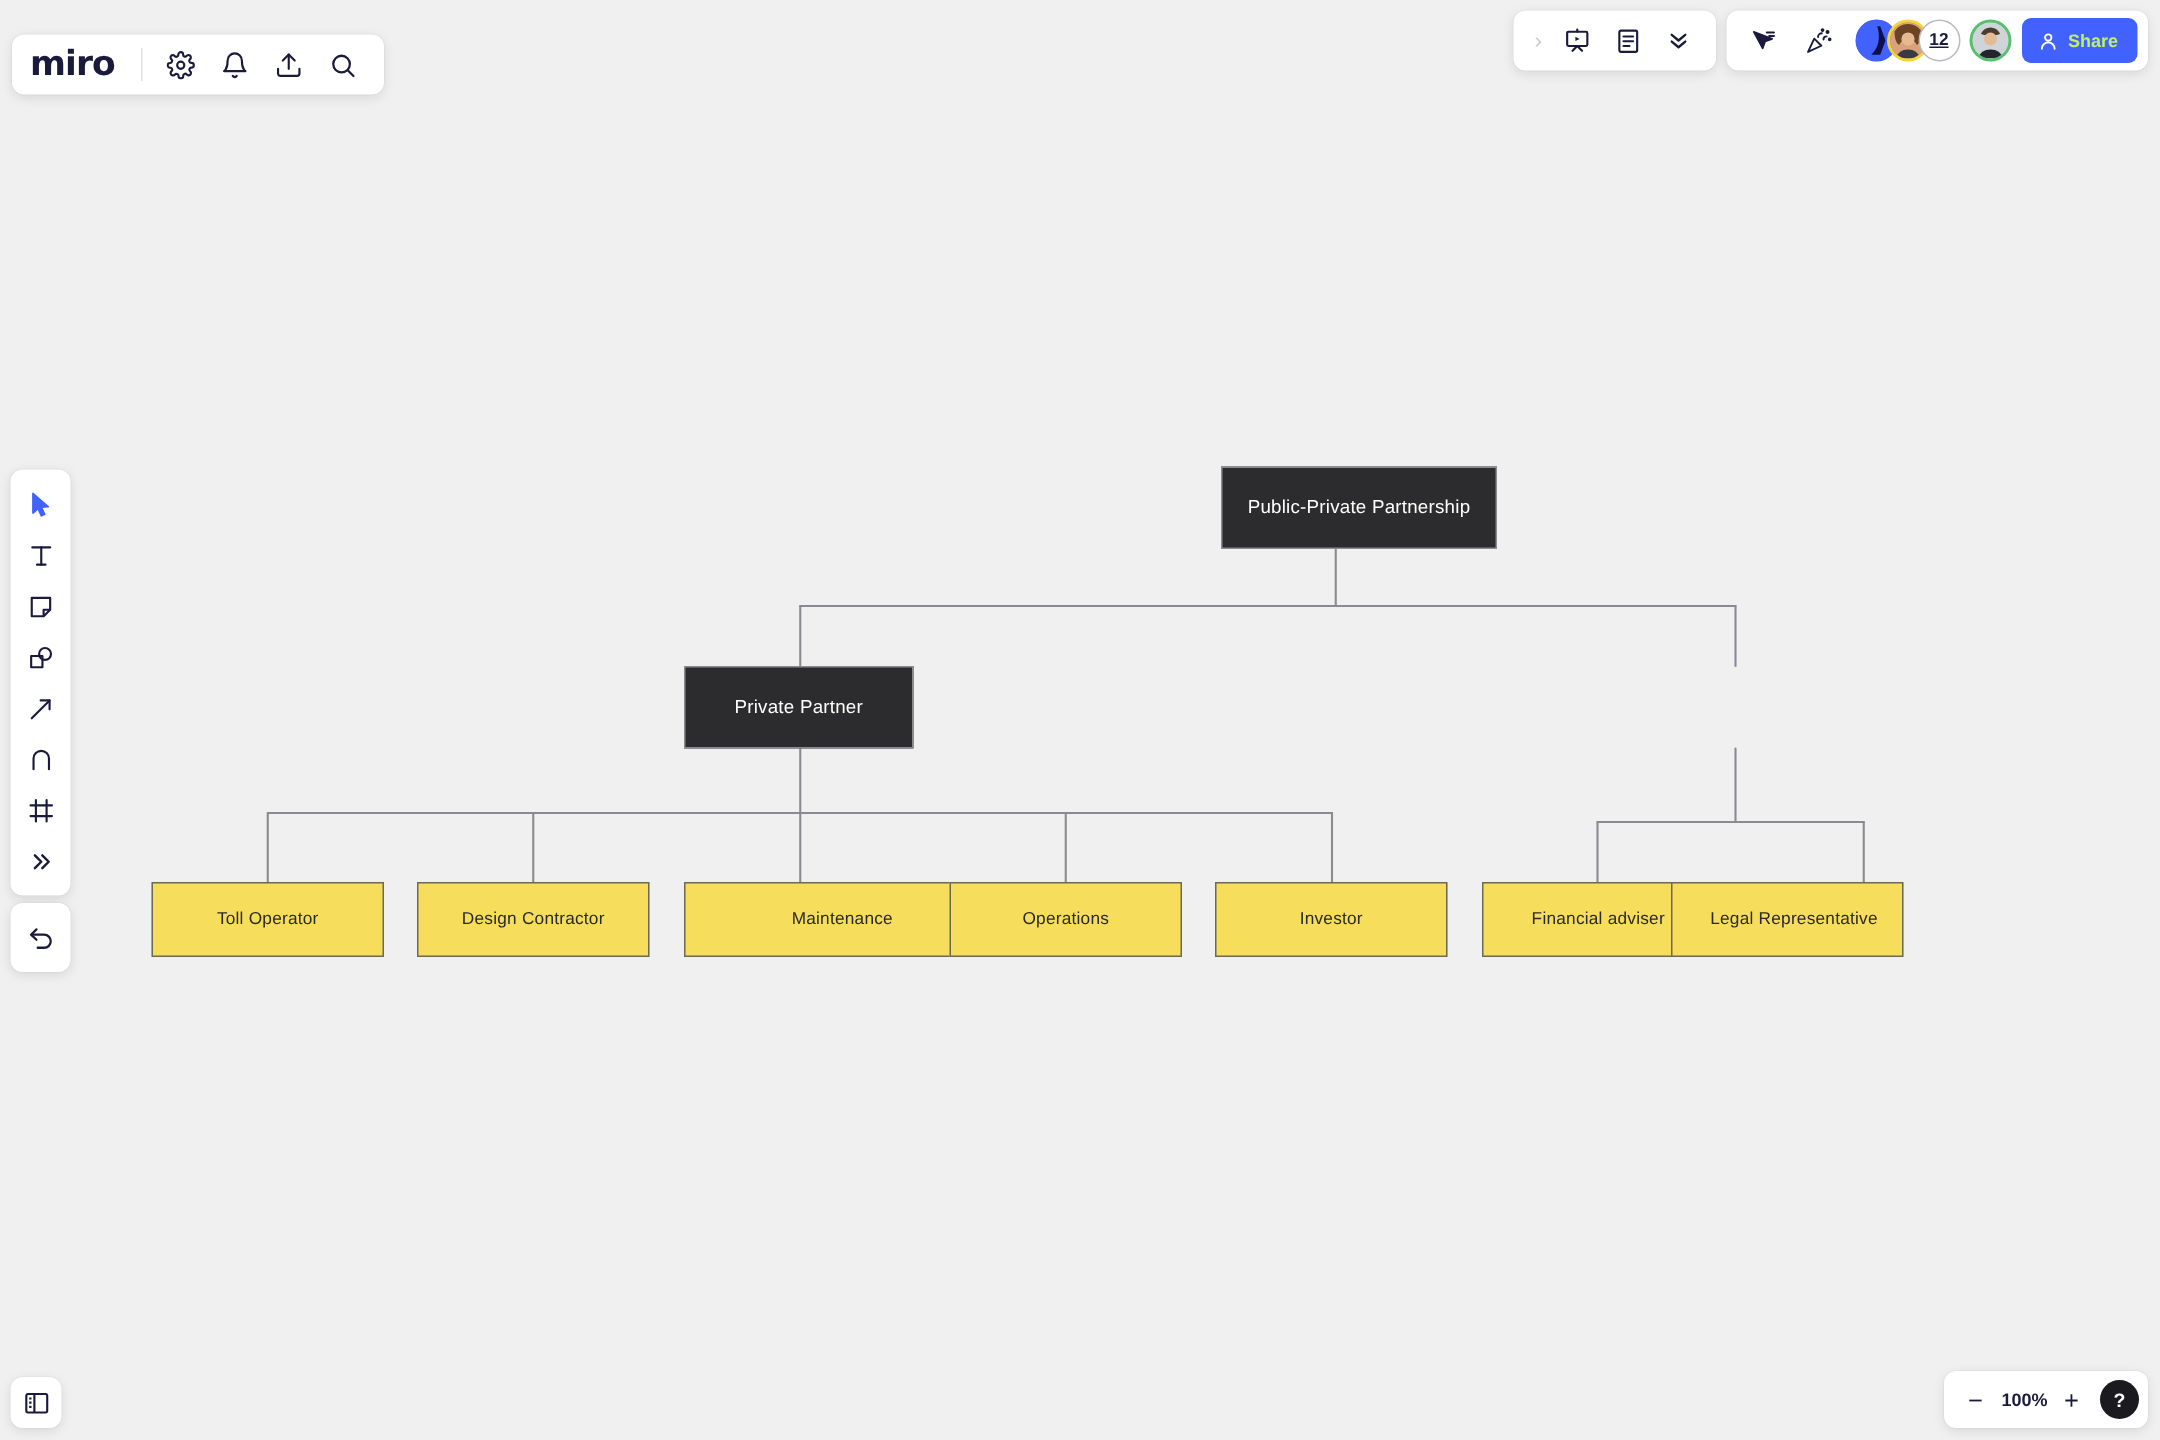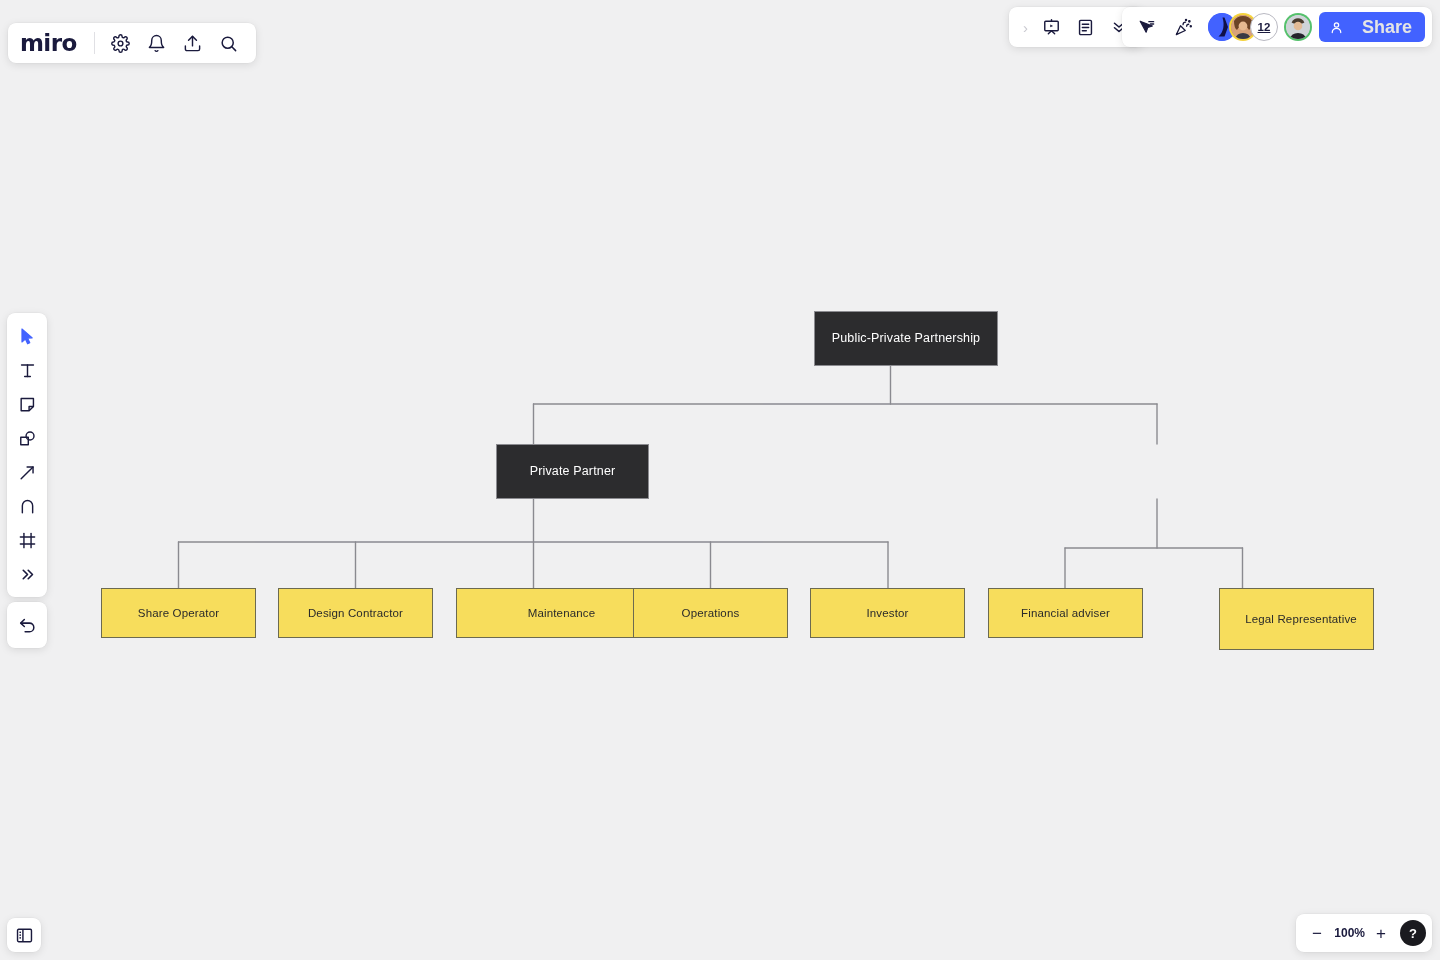--- a/index.html
+++ b/index.html
@@ -131,27 +131,27 @@
     width: 100%; height: 100%; border-radius: 50%;
     background: #c99a6e;
     position: relative; overflow: hidden;
   }
   .av-count {
     background: #ffffff;
     border: 1.5px solid #b9b9c2;
     z-index: 3;
   }
   .share-btn {
-    display: flex; align-items: center; gap: 18px;
+    display: flex; align-items: center; gap: 6px;
     background: #4262ff;
-    color: #e5e5e5;
+    color: #bef264;
     height: 30px;
     border-radius: 6px;
     padding: 0 13px 0 10px;
-    font-size: 18px;
+    font-size: 12px;
     font-weight: 600;
     cursor: pointer;
     border: none;
     font-family: "Liberation Sans", sans-serif;
   }
 
   
   #tool-rail {
     position: absolute;
     left: 7px; top: 313px;
@@ -248,28 +248,28 @@
         <path d="M888,542 L888,588"></path>
 
         <path d="M1157,499 L1157,548"></path>
         <path d="M1065,548 L1242.5,548"></path>
         <path d="M1065,548 L1065,588"></path>
         <path d="M1242.5,548 L1242.5,588"></path>
       </g>
     </svg>
 
     <div class="node node-dark" style="left: 814px; top: 297px; width: 184px; height: 55px; margin-top: 14px;">Public-Private Partnership</div>
-    <div class="node node-dark" style="left: 456px; top: 444px; width: 153px; height: 55px; margin-left: 40px;">Private Partner</div>
-    <div class="node node-yellow" style="left: 101px; top: 588px; width: 155px; height: 50px;">Share Operator</div>
+    <div class="node node-dark" style="left: 456px; top: 444px; width: 153px; height: 55px;">Private Partner</div>
+    <div class="node node-yellow" style="left: 101px; top: 588px; width: 155px; height: 50px;">Toll Operator</div>
     <div class="node node-yellow" style="left: 278px; top: 588px; width: 155px; height: 50px; text-align: center;">Design Contractor</div>
     <div class="node node-yellow" style="left: 456px; top: 588px; width: 186px; height: 50px; padding-left: 31px;">Maintenance</div>
     <div class="node node-yellow" style="left: 810px; top: 588px; width: 155px; height: 50px;">Investor</div>
     <div class="node node-yellow" style="left: 633px; top: 588px; width: 155px; height: 50px;">Operations</div>
     <div class="node node-yellow" style="left: 988px; top: 588px; width: 155px; height: 50px;">Financial adviser</div>
-    <div class="node node-yellow" style="left: 1219px; top: 588px; width: 155px; height: 62px; padding-left: 15px;">Legal Representative</div>
+    <div class="node node-yellow" style="left: 1114px; top: 588px; width: 155px; height: 50px; padding-left: 15px;">Legal Representative</div>
   </div>
 
   <div id="topbar-left">
     <div class="miro-logo">miro</div>
     <div class="divider-v"></div>
 
     <div class="icon-btn">
       <svg width="19" height="19" viewBox="0 0 24 24" fill="none" stroke="#1a1a3d" stroke-width="1.8" stroke-linecap="round" stroke-linejoin="round">
         <circle cx="12" cy="12" r="3"></circle>
         <path d="M19.4 15a1.6 1.6 0 0 0 .3 1.8l.1.1a2 2 0 1 1-2.8 2.8l-.1-.1a1.6 1.6 0 0 0-1.8-.3 1.6 1.6 0 0 0-1 1.5V21a2 2 0 1 1-4 0v-.1A1.6 1.6 0 0 0 9 19.4a1.6 1.6 0 0 0-1.8.3l-.1.1a2 2 0 1 1-2.8-2.8l.1-.1a1.6 1.6 0 0 0 .3-1.8 1.6 1.6 0 0 0-1.5-1H3a2 2 0 1 1 0-4h.1A1.6 1.6 0 0 0 4.6 9a1.6 1.6 0 0 0-.3-1.8l-.1-.1a2 2 0 1 1 2.8-2.8l.1.1a1.6 1.6 0 0 0 1.8.3H9a1.6 1.6 0 0 0 1-1.5V3a2 2 0 1 1 4 0v.1a1.6 1.6 0 0 0 1 1.5 1.6 1.6 0 0 0 1.8-.3l.1-.1a2 2 0 1 1 2.8 2.8l-.1.1a1.6 1.6 0 0 0-.3 1.8V9a1.6 1.6 0 0 0 1.5 1H21a2 2 0 1 1 0 4h-.1a1.6 1.6 0 0 0-1.5 1z"></path>

